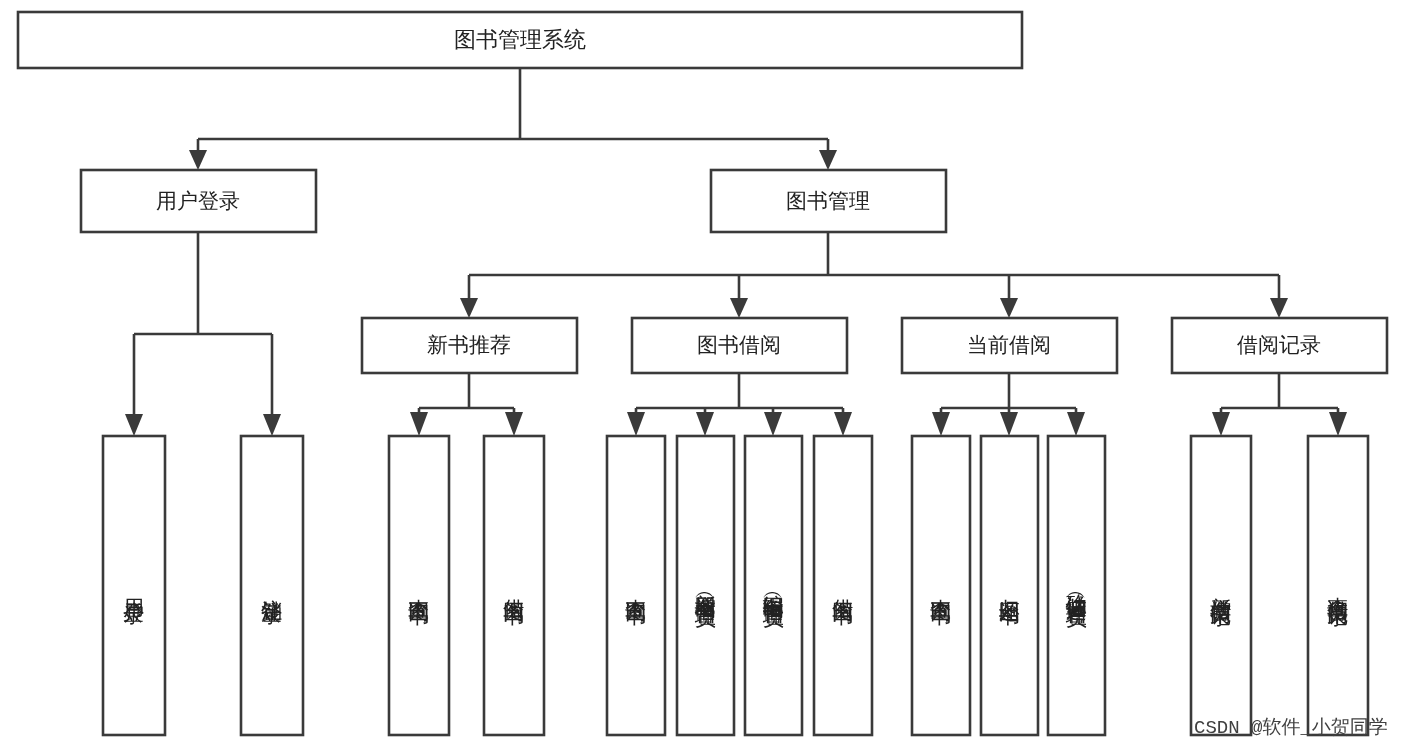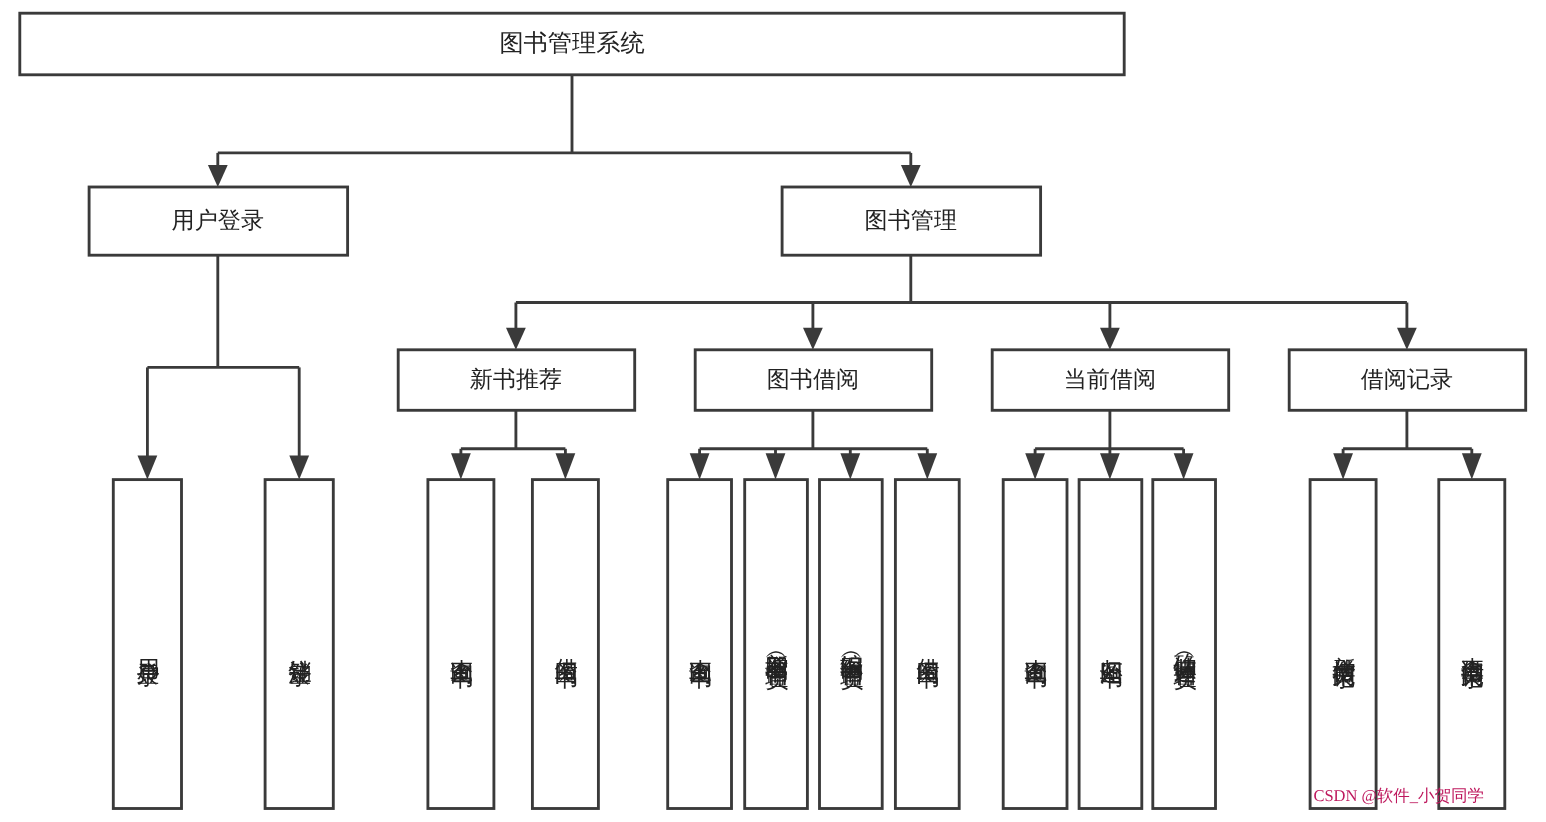--- a/index.html
+++ b/index.html
@@ -61,23 +61,23 @@
     letter-spacing: 2px;
     white-space: nowrap;
     display: flex;
     align-items: center;
     justify-content: center;
     pointer-events: none;
     user-select: none;
   }
   .watermark {
     position: absolute;
-    font-family: Liberation Serif, serif;
-    font-size: 15px;
-    color: #be185d;
+    font-family: Liberation Mono, monospace;
+    font-size: 19px;
+    color: #404040;
     white-space: nowrap;
     user-select: none;
   }
 </style>
 </head>
 <body>
 
 <div id="diagram-root">
 
   <svg class="flow" viewBox="0 0 1405 747" xmlns="http://www.w3.org/2000/svg">

